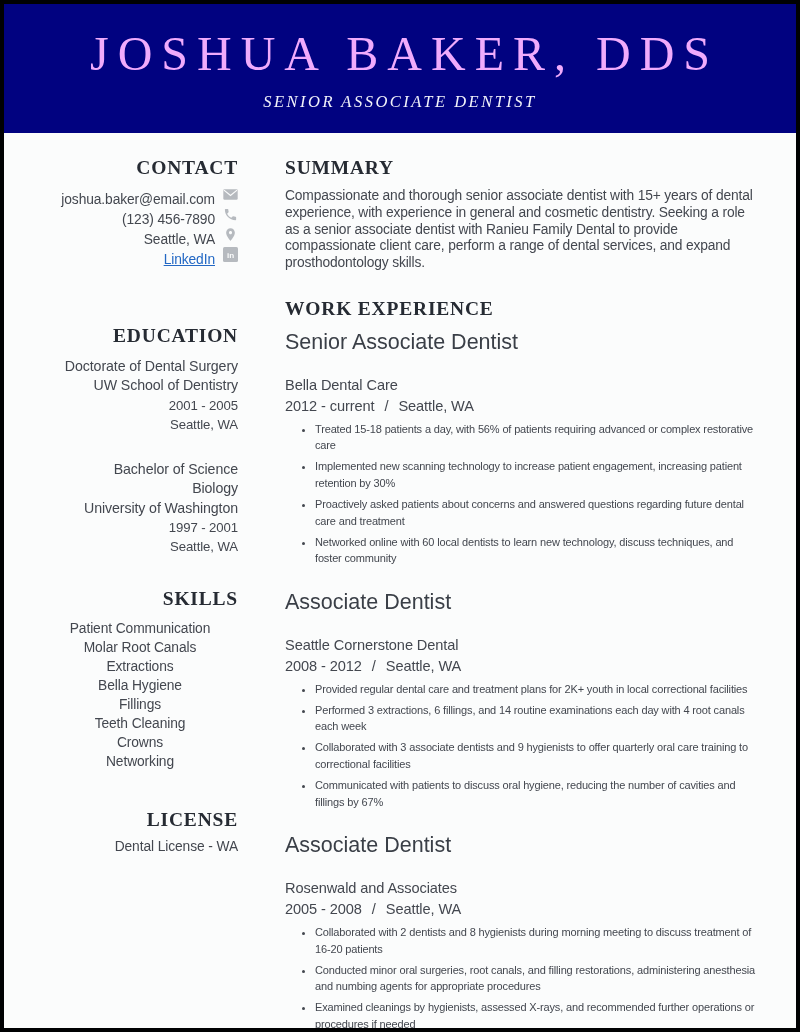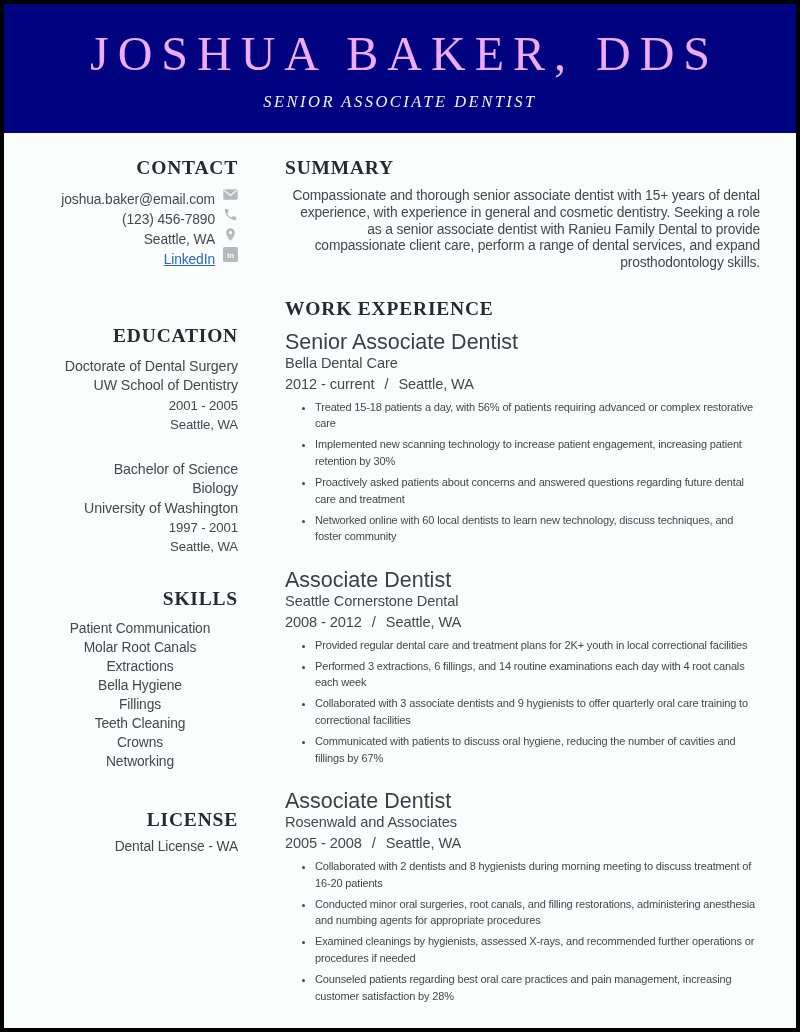--- a/index.html
+++ b/index.html
@@ -77,27 +77,26 @@
   .skills-list li { font-size:13.8px; line-height:19px; letter-spacing:-0.1px; }
   .license-heading { margin-top:38px; }
   .license-item { margin-top:9px; font-size:13.8px; letter-spacing:-0.1px; }
   
   .summary-text {
     margin-top:10px;
     font-size:13.8px;
     line-height:16.6px;
     letter-spacing:-0.15px;
     max-width:492px;
-    text-align:right;
   }
   .work-heading { margin-top:27px; }
   .job { margin-top:10px; }
   .job + .job { margin-top:23px; }
   .job-title { font-size:21.5px; font-weight:400; color:#3a3f47; line-height:1.15; }
-  .job-company { font-size:14.6px; margin-top:0; letter-spacing:-0.1px; }
+  .job-company { font-size:14.6px; margin-top:22px; letter-spacing:-0.1px; }
   .job-dateline { font-size:14.6px; margin-top:5px; letter-spacing:-0.1px; }
   .job-dateline .sep { margin:0 10px; }
   .job-bullets { margin-top:7px; padding-left:30px; max-width:492px; }
   .job-bullets li {
     font-size:11px;
     line-height:16.6px;
     letter-spacing:-0.15px;
     margin-bottom:4.5px;
   }
   .job-bullets li::marker { font-size:11px; color:#43474f; }

